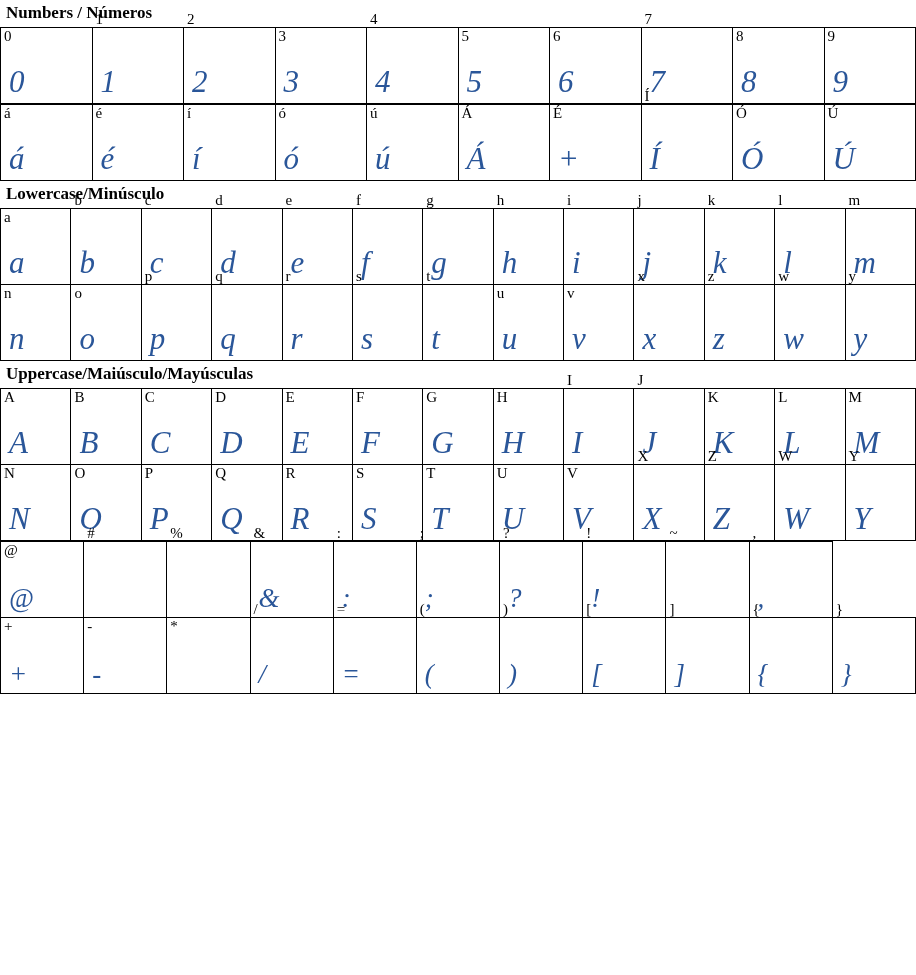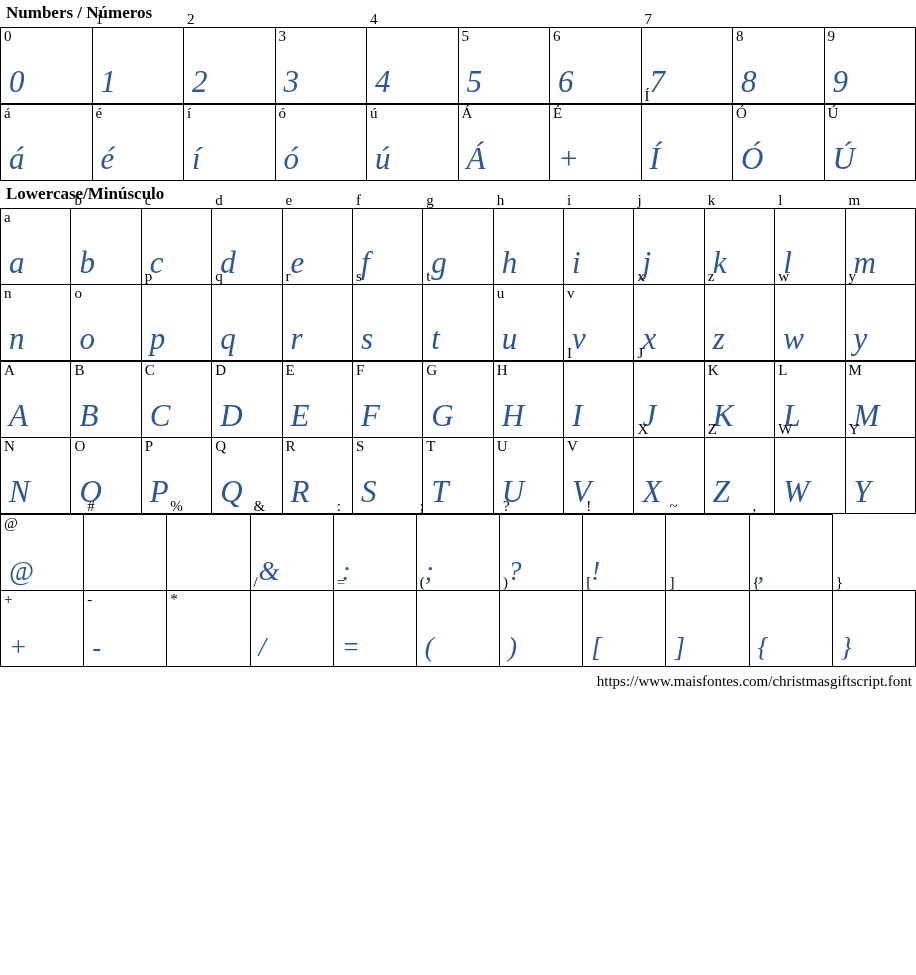--- a/index.html
+++ b/index.html
@@ -383,20 +383,21 @@
       <td class="raise">
             <div class="cell">
         <span class="label">y</span>
         <span class="sample">y</span>
       </div>
           </td>
     </tr>
   </tbody>
     </table>
 
+  <div class="section-title">Uppercase/Maiúsculo/Mayúsculas</div>
   <table class="glyphs upper-row">
     <tbody>
         <tr>
       <td>
             <div class="cell">
         <span class="label">A</span>
         <span class="sample">A</span>
       </div>
           </td>
       <td>
@@ -683,15 +684,14 @@
       <td class="raise">
             <div class="cell">
         <span class="label">}</span>
         <span class="sample">}</span>
       </div>
           </td>
     </tr>
   </tbody>
     </table>
 
-  <div class="footer">https://www.maisfontes.com/christmasgiftscript.font</div>
 
 </div>
 
 </body></html>

